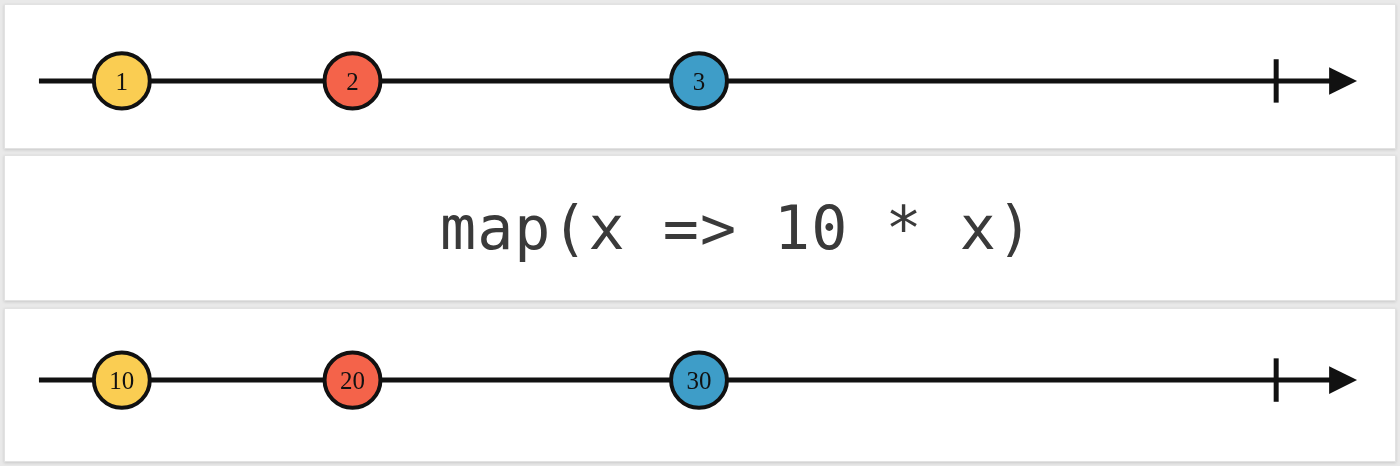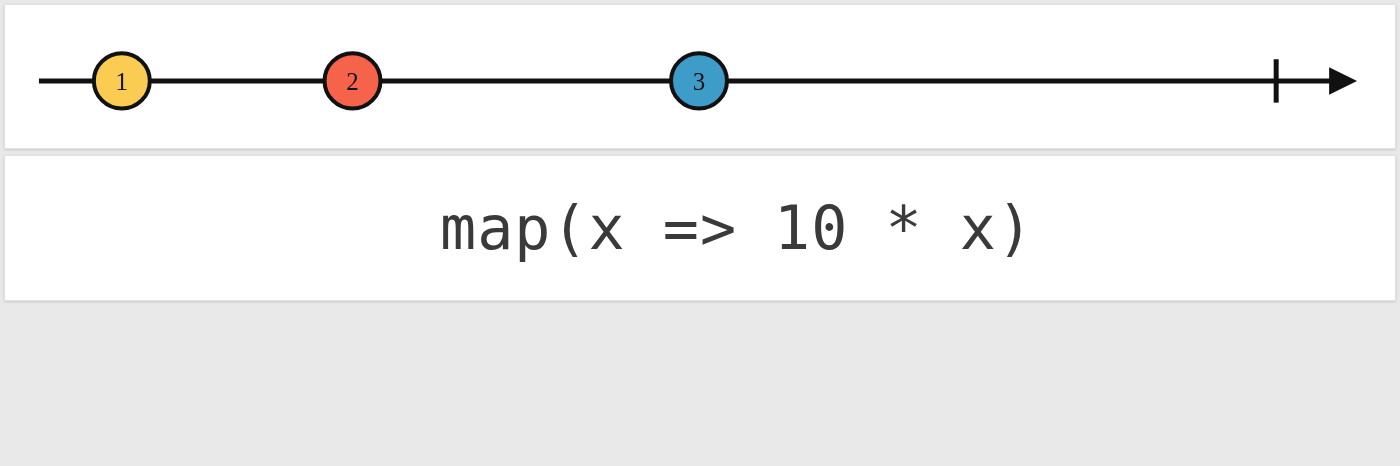--- a/index.html
+++ b/index.html
@@ -117,14 +117,39 @@
       </g>
     </svg>
   </div>
 
   <div class="panel panel-operator">
     <div class="operator-inner">
       <div class="operator-text">map(x =&gt; 10 * x)</div>
     </div>
   </div>
 
+  <div class="panel panel-output">
+    <svg class="stream-svg" viewBox="0 0 1392 154" preserveAspectRatio="none">
+
+      <line class="axis-line" x1="34" y1="72" x2="1330" y2="72"></line>
+
+      <polygon class="arrow-head" points="1326,58 1354,72 1326,86"></polygon>
+
+      <line class="complete-tick" x1="1273" y1="50" x2="1273" y2="94"></line>
+
+      <g>
+        <circle class="marble-circle" cx="117" cy="72" r="28" fill="#FACD52"></circle>
+        <text class="marble-label" x="117" y="73">10</text>
+      </g>
+
+      <g>
+        <circle class="marble-circle" cx="348" cy="72" r="28" fill="#F4634A"></circle>
+        <text class="marble-label" x="348" y="73">20</text>
+      </g>
+
+      <g>
+        <circle class="marble-circle" cx="695" cy="72" r="28" fill="#3E9DC8"></circle>
+        <text class="marble-label" x="695" y="73">30</text>
+      </g>
+    </svg>
+  </div>
 
 </div>
 
 </body></html>

